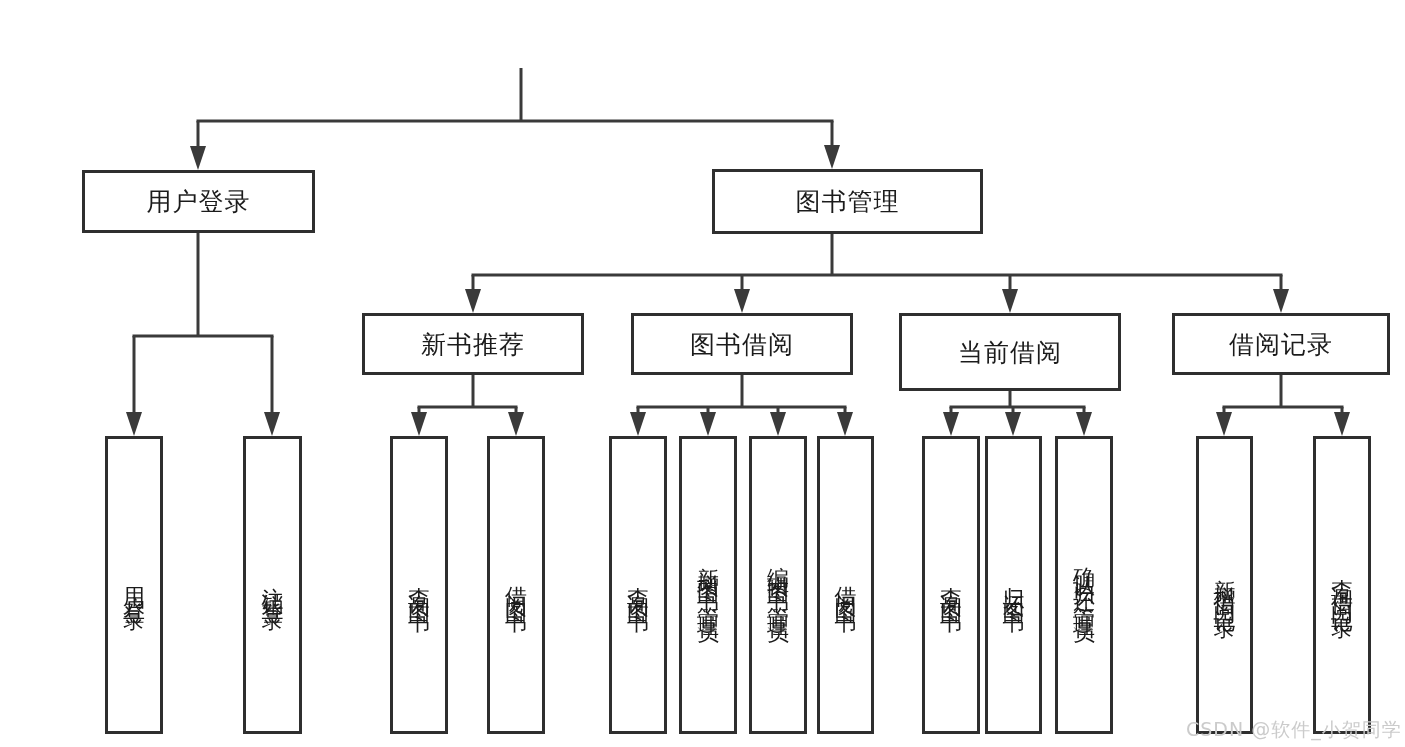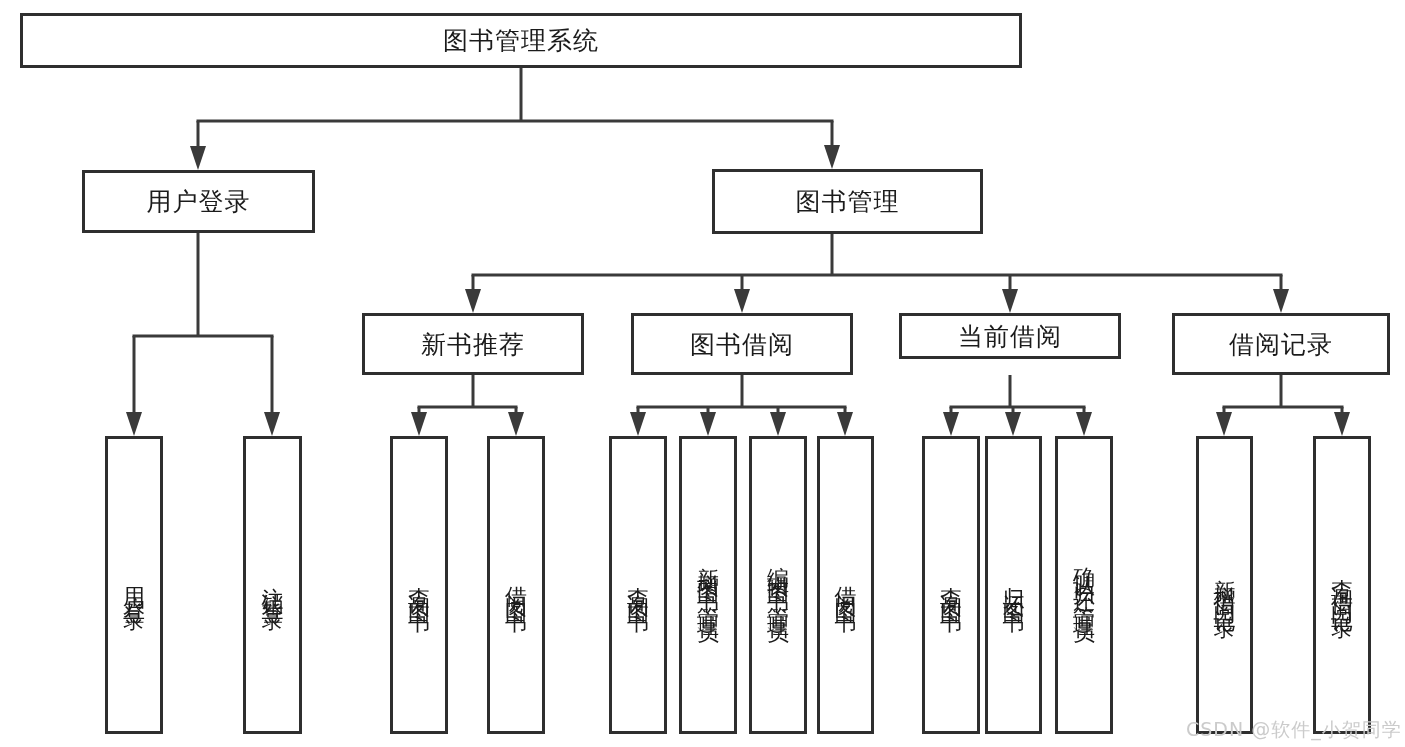--- a/index.html
+++ b/index.html
@@ -111,38 +111,35 @@
       <line x1="1084" y1="407" x2="1084" y2="416" stroke="#3a3a3a" stroke-width="3"></line>
       <polygon points="1076,412 1092,412 1084,436" fill="#3a3a3a"></polygon>
       <line x1="1281" y1="375" x2="1281" y2="407" stroke="#3a3a3a" stroke-width="3"></line>
       <line x1="1222.5" y1="407" x2="1343.5" y2="407" stroke="#3a3a3a" stroke-width="3"></line>
       <line x1="1224" y1="407" x2="1224" y2="416" stroke="#3a3a3a" stroke-width="3"></line>
       <polygon points="1216,412 1232,412 1224,436" fill="#3a3a3a"></polygon>
       <line x1="1342" y1="407" x2="1342" y2="416" stroke="#3a3a3a" stroke-width="3"></line>
       <polygon points="1334,412 1350,412 1342,436" fill="#3a3a3a"></polygon>
     </svg>
 
-  <div class="node h" style="left:20px; top:13px; width:1002px; height:55px;">
-    <span>图书管理系统</span>
-  </div>
 
   <div class="node h" style="left:82px; top:170px; width:233px; height:63px;">
     <span>用户登录</span>
   </div>
   <div class="node h" style="left:712px; top:169px; width:271px; height:65px;">
     <span>图书管理</span>
   </div>
 
   <div class="node h" style="left:631px; top:313px; width:222px; height:62px;">
     <span>图书借阅</span>
   </div>
   <div class="node h" style="left:362px; top:313px; width:222px; height:62px;">
     <span>新书推荐</span>
   </div>
-  <div class="node h" style="left:899px; top:313px; width:222px; height:46px;">
+  <div class="node h" style="left:899px; top:313px; width:222px; height:78px;">
     <span>当前借阅</span>
   </div>
   <div class="node h" style="left:1172px; top:313px; width:218px; height:62px;">
     <span>借阅记录</span>
   </div>
 
   <div class="node leaf" style="left:105px; top:436px; width:58px; height:298px;">
     <span class="vtext">用户登录</span>
   </div>
   <div class="node leaf" style="left:243px; top:436px; width:59px; height:298px;">

